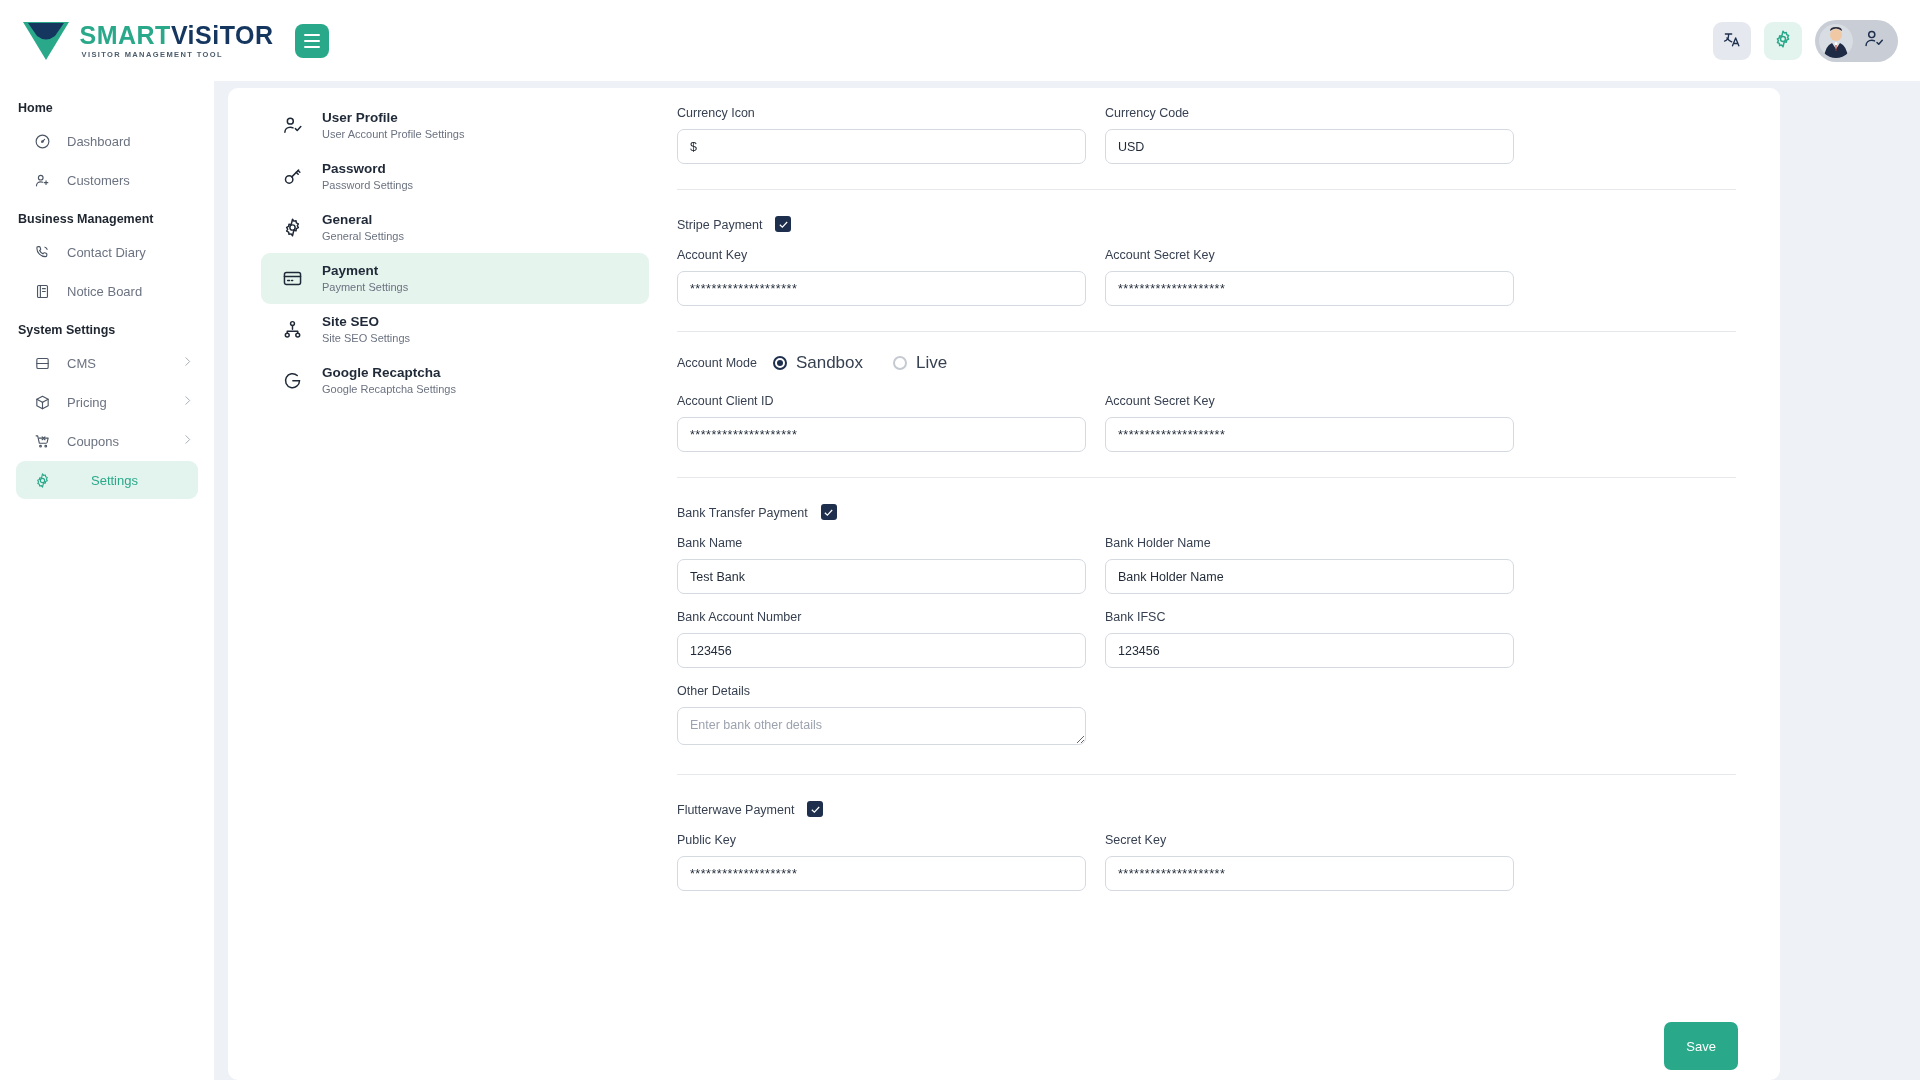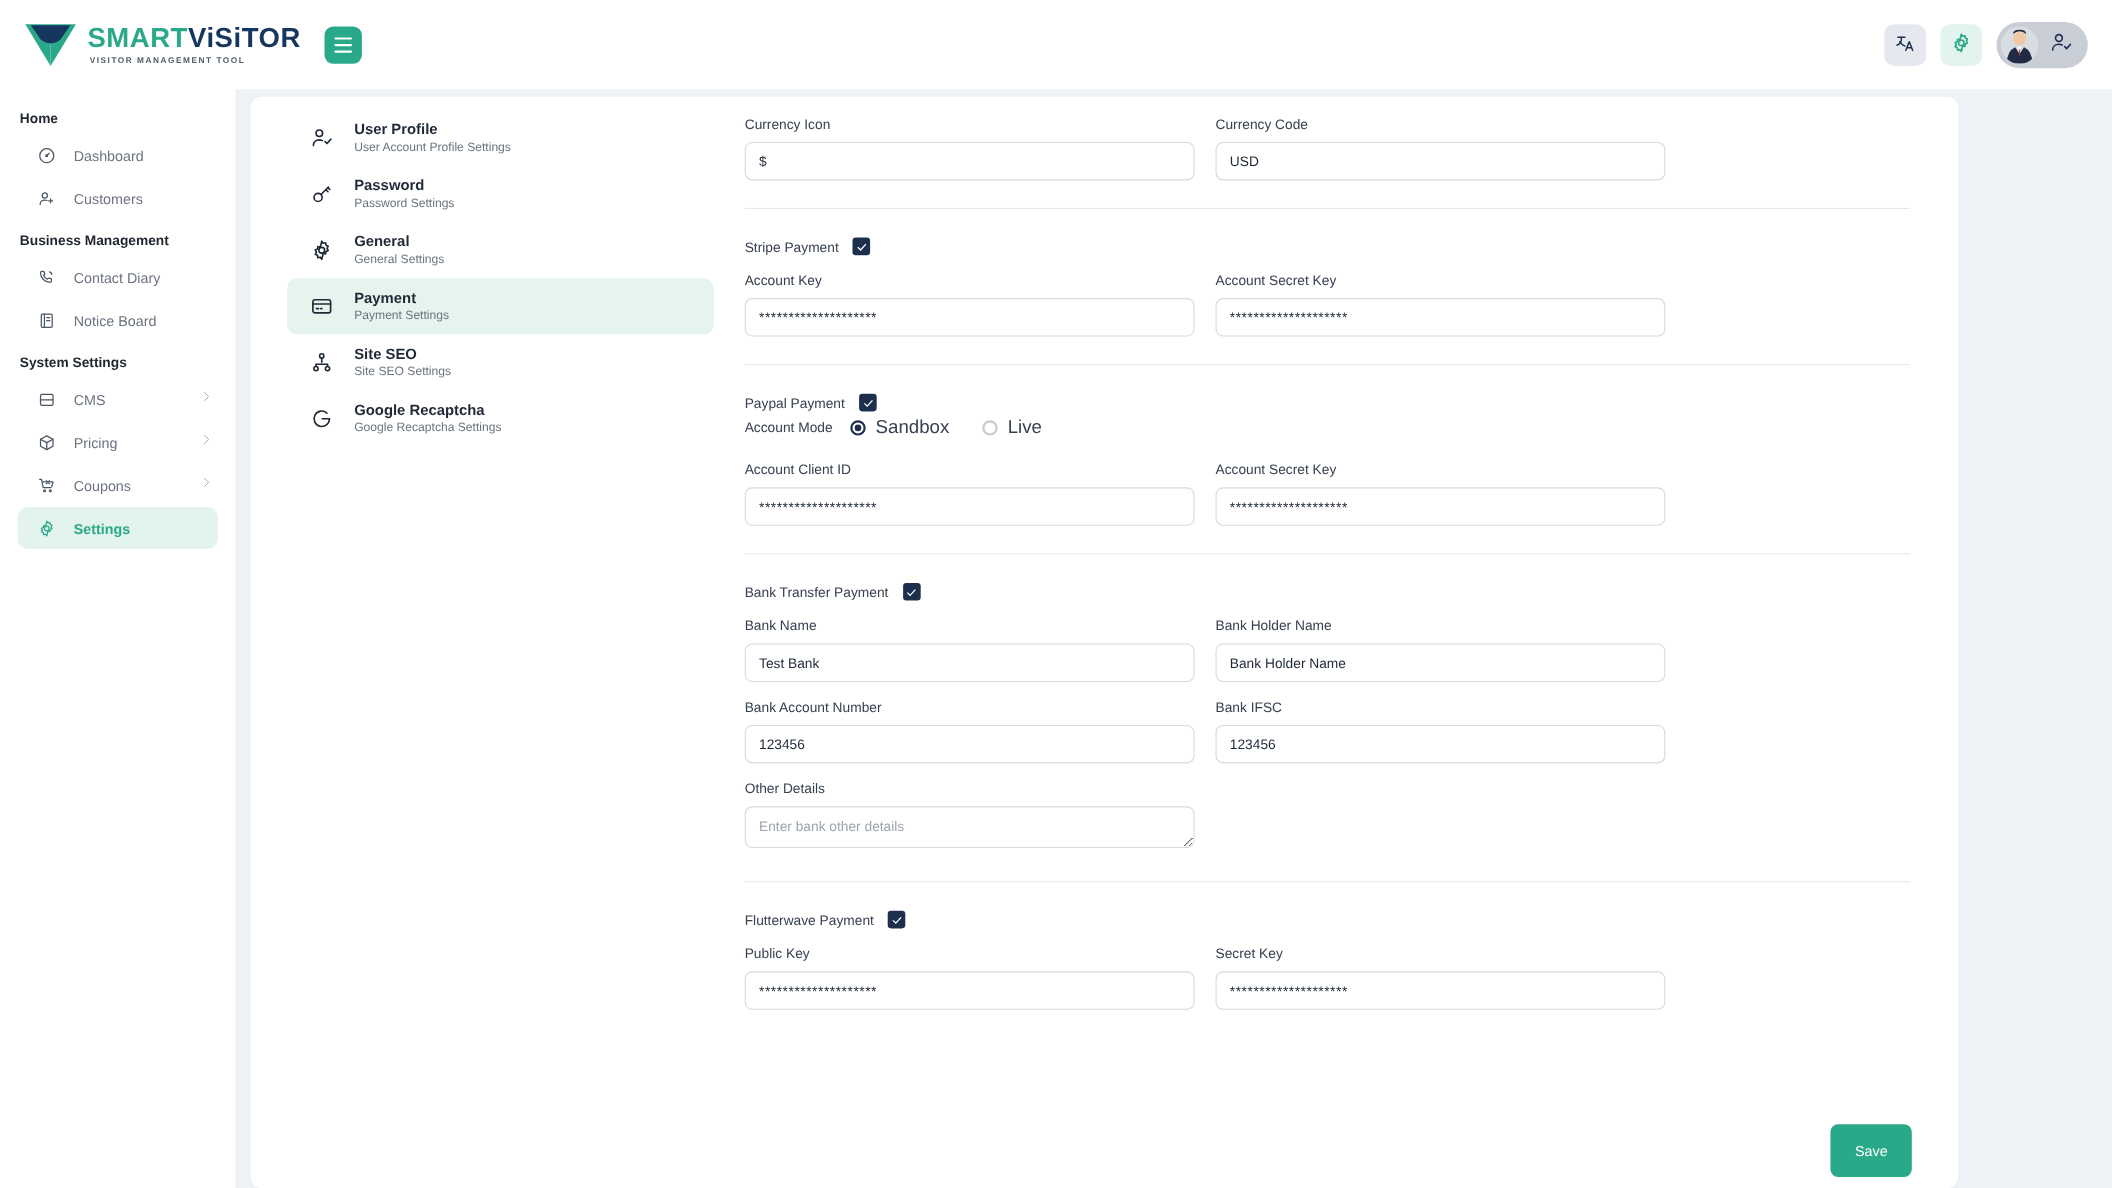--- a/index.html
+++ b/index.html
@@ -79,21 +79,21 @@
     padding: 12px 0 6px 18px;
   }
   .nav-item {
     display: flex; align-items: center;
     height: 38px; margin: 1px 16px; padding-left: 18px;
     border-radius: 9px; cursor: pointer; gap: 16px;
     color: #6b7280;
   }
   .nav-item .nav-label { font-size: 13px; color: #6b7280; }
   .nav-item.active { background: #e3f3ed; }
-  .nav-item.active .nav-label { color: #2aa98a; font-weight: 700; }
+  .nav-item.active .nav-label { color: #2aa98a; font-weight: 400; margin-left: 24px; }
   .nav-item.active .nav-ico svg { stroke: #2aa98a; }
   .nav-ico { width: 17px; height: 17px; flex: none; display: flex; align-items: center; justify-content: center; }
   .nav-ico svg { stroke: #4b5563; fill: none; stroke-width: 1.6; }
   .nav-chev { margin-left: auto; margin-right: 4px; }
   .nav-chev svg { stroke: #9aa2ae; fill: none; stroke-width: 1.6; }
 
   
   #page-bg {
     position: absolute; top: 81px; left: 214px;
     width: 1706px; height: 999px;
@@ -463,28 +463,20 @@
       <div class="col">
         <label class="fld-label">Account Secret Key</label>
         <input class="inp mask" value="********************" style="">
       </div>
     </div>
 
     <div class="gap-24"></div>
     <hr class="hr">
     <div class="gap-16"></div>
 
-    <div class="toggle-row">
-      <span class="toggle-label">Paypal Payment</span>
-      <span class="cbx">
-        <svg width="11" height="11" viewBox="0 0 24 24">
-            <path d="M4 12.5l5.5 5.5L20 6.5"></path>
-          </svg>
-      </span>
-    </div>
     <div class="mode-row">
       <span class="toggle-label">Account Mode</span>
       <span class="radio-opt" style="margin-left:5px">
         <span class="radio">
             <span class="dot"></span>
           </span>
         <span class="radio-label">Sandbox</span>
       </span>
       <span class="radio-opt" style="margin-left:19px">
         <span class="radio off"></span>

